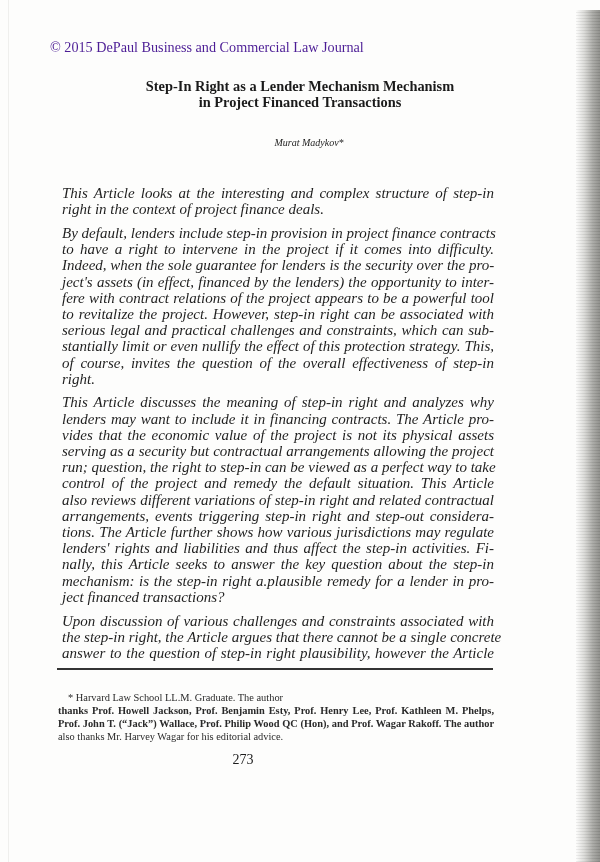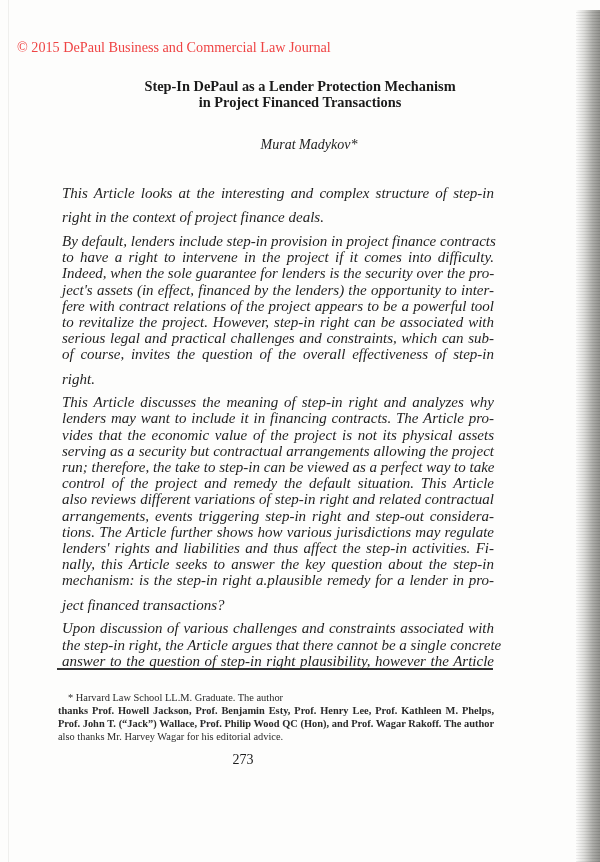--- a/index.html
+++ b/index.html
@@ -3,76 +3,77 @@
 <meta charset="utf-8">
 <style>
   html, body { margin:0; padding:0; }
   body { width:600px; height:862px; background:#fdfdfc; position:relative; overflow:hidden;
          font-family:"Liberation Serif", "DejaVu Serif", serif; color:#1c1c1c; }
   .page-edge { position:absolute; left:8px; top:0; width:1px; height:862px; background:#efefed; }
   .scan-edge { position:absolute; right:0; top:10px; width:24px; height:852px;
     background: linear-gradient(to right, rgba(250,250,248,0) 0%, #d9d9d6 35%, #a8a8a4 70%, #8c8c88 100%); }
   .scan-edge::after { content:""; position:absolute; inset:0;
     background: repeating-linear-gradient(0deg, rgba(0,0,0,0.06) 0 1px, rgba(255,255,255,0.05) 1px 3px); }
-  .header { position:absolute; left:17px; top:39px; font-size:14.2px; color:#ef4444; }
+  .header { position:absolute; left:50px; top:39px; font-size:14.2px; color:#4c1d95; }
   .title { position:absolute; left:0; width:600px; top:78px; text-align:center;
     font-weight:bold; font-size:14.4px; line-height:16px; color:#1a1a1a; }
   .author { position:absolute; left:0; width:600px; top:137px; text-align:center;
-    font-style:italic; font-size:14px; color:#222; padding-left:18px; box-sizing:border-box; }
+    font-style:italic; font-size:10px; color:#222; padding-left:18px; box-sizing:border-box; }
   .abstract { position:absolute; left:62px; width:432px; top:185px; font-style:italic;
     font-size:15px; line-height:16.2px; color:#1f1f1f; }
   .abstract p { margin:0 0 7.5px 0; text-align:justify; }
   .abstract p .line { display:block; text-align:justify; text-align-last:justify; white-space:nowrap; }
-  .abstract p .line.last { text-align-last:left;margin-top:8px; }
+  .abstract p .line.last { text-align-last:left; }
   .rule { position:absolute; left:57px; top:668px; width:436px; height:1.5px; background:#333; }
   .footnote { position:absolute; left:58px; top:677px; width:436px; font-size:10.4px;
     line-height:13.1px; color:#2a2a2a; }
   .footnote .line { display:block; white-space:nowrap; }
   .footnote .line.j { text-align:justify; text-align-last:justify;font-weight:bold; }
   .footnote .first { padding-left:10px;margin-top:14px; }
   .pageno { position:absolute; left:0; width:476px; top:752px; text-align:center; font-size:14px;
     padding-left:10px; box-sizing:border-box; }
 </style>
 </head>
 <body>
 
 <div class="page-edge"></div>
 <div class="scan-edge"></div>
 
 <div class="header">© 2015 DePaul Business and Commercial Law Journal</div>
 
 <div class="title">
-  <div>Step-In DePaul as a Lender Protection Mechanism</div>
+  <div>Step-In Right as a Lender Mechanism Mechanism</div>
   <div>in Project Financed Transactions</div>
 </div>
 
 <div class="author">Murat Madykov*</div>
 
 <div class="abstract">
   <p>
     <span class="line">This Article looks at the interesting and complex structure of step-in</span>
     <span class="line last">right in the context of project finance deals.</span>
   </p>
   <p>
     <span class="line">By default, lenders include step-in provision in project finance contracts</span>
     <span class="line">to have a right to intervene in the project if it comes into difficulty.</span>
     <span class="line">Indeed, when the sole guarantee for lenders is the security over the pro-</span>
     <span class="line">ject's assets (in effect, financed by the lenders) the opportunity to inter-</span>
     <span class="line">fere with contract relations of the project appears to be a powerful tool</span>
     <span class="line">to revitalize the project.  However, step-in right can be associated with</span>
     <span class="line">serious legal and practical challenges and constraints, which can sub-</span>
+    <span class="line">stantially limit or even nullify the effect of this protection strategy.  This,</span>
     <span class="line">of course, invites the question of the overall effectiveness of step-in</span>
     <span class="line last">right.</span>
   </p>
   <p>
     <span class="line">This Article discusses the meaning of step-in right and analyzes why</span>
     <span class="line">lenders may want to include it in financing contracts.  The Article pro-</span>
     <span class="line">vides that the economic value of the project is not its physical assets</span>
     <span class="line">serving as a security but contractual arrangements allowing the project</span>
-    <span class="line">run; therefore, the take to step-in can be viewed as a perfect way to take</span>
+    <span class="line">run; question, the right to step-in can be viewed as a perfect way to take</span>
     <span class="line">control of the project and remedy the default situation.  This Article</span>
     <span class="line">also reviews different variations of step-in right and related contractual</span>
     <span class="line">arrangements, events triggering step-in right and step-out considera-</span>
     <span class="line">tions.  The Article further shows how various jurisdictions may regulate</span>
     <span class="line">lenders' rights and liabilities and thus affect the step-in activities.  Fi-</span>
     <span class="line">nally, this Article seeks to answer the key question about the step-in</span>
     <span class="line">mechanism: is the step-in right a.plausible remedy for a lender in pro-</span>
     <span class="line last">ject financed transactions?</span>
   </p>
   <p>

